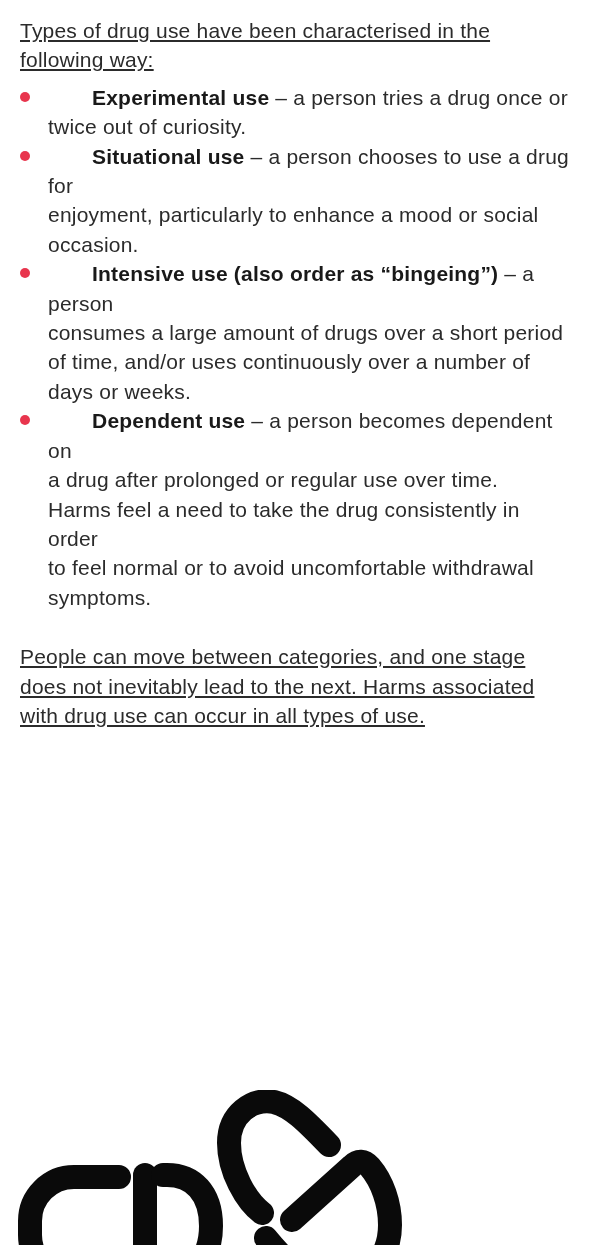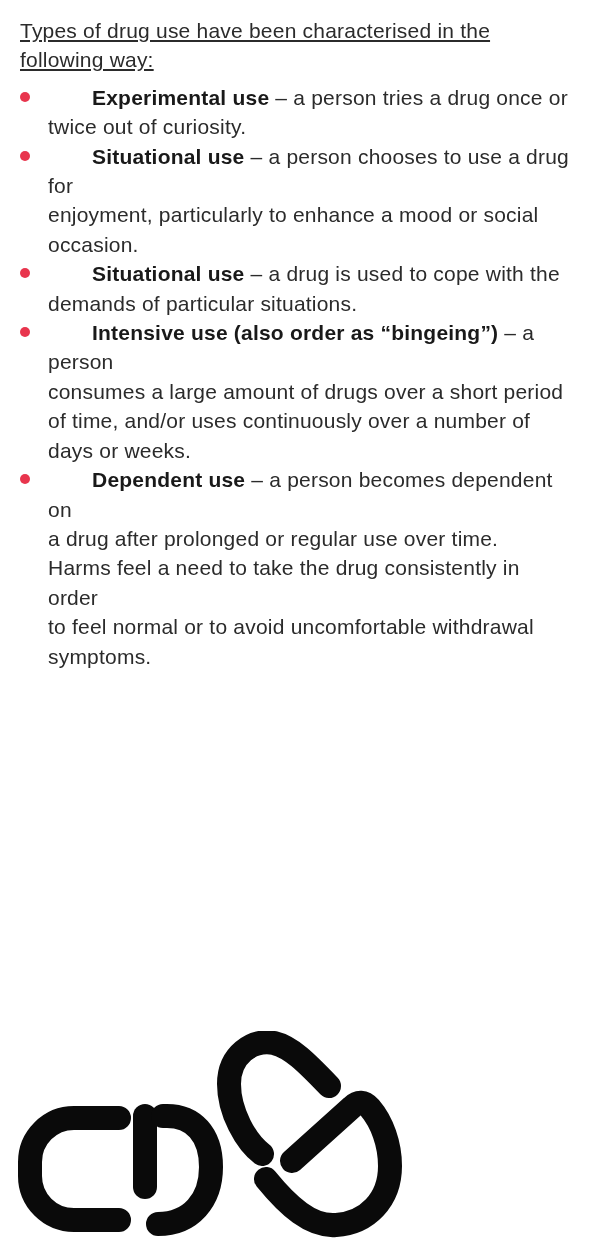--- a/index.html
+++ b/index.html
@@ -64,33 +64,34 @@
 
   <p class="para intro">Types of drug use have been characterised in the
 following way:</p>
 
   <ul class="drug-use-list">
     <li><span class="term">Experimental use</span><span> – a person tries a drug once or
 twice out of curiosity.</span></li>
     <li><span class="term">Situational use</span><span> – a person chooses to use a drug for
 enjoyment, particularly to enhance a mood or social
 occasion.</span></li>
-    <li><span class="term">Situational use</span><span> – a drug is used to cope with the
-demands of particular situations.</span></li>
     <li><span class="term">Intensive use (also order as “bingeing”)</span><span> – a person
 consumes a large amount of drugs over a short period
 of time, and/or uses continuously over a number of
 days or weeks.</span></li>
     <li><span class="term">Dependent use</span><span> – a person becomes dependent on
 a drug after prolonged or regular use over time.
 Harms feel a need to take the drug consistently in order
 to feel normal or to avoid uncomfortable withdrawal
 symptoms.</span></li>
   </ul>
 
+  <p class="para closing">People can move between categories, and one stage
+does not inevitably lead to the next. Harms associated
+with drug use can occur in all types of use.</p>
 
   <div class="logo-wrap">
     <svg width="400" height="215" viewBox="10 1030 400 215" xmlns="http://www.w3.org/2000/svg">
 
       <path class="logo-stroke" d="M 119,1117 L 74,1117 A 44,44 0 0 0 30,1161 L 30,1175 A 44,44 0 0 0 74,1219 L 119,1219"></path>
 
       <path class="logo-stroke" d="M 145,1115 L 145,1186"></path>
 
       <path class="logo-stroke" d="M 163,1115 L 167,1115 C 193,1115 211,1133 211,1166 C 211,1199 191,1223 158,1223"></path>
 

